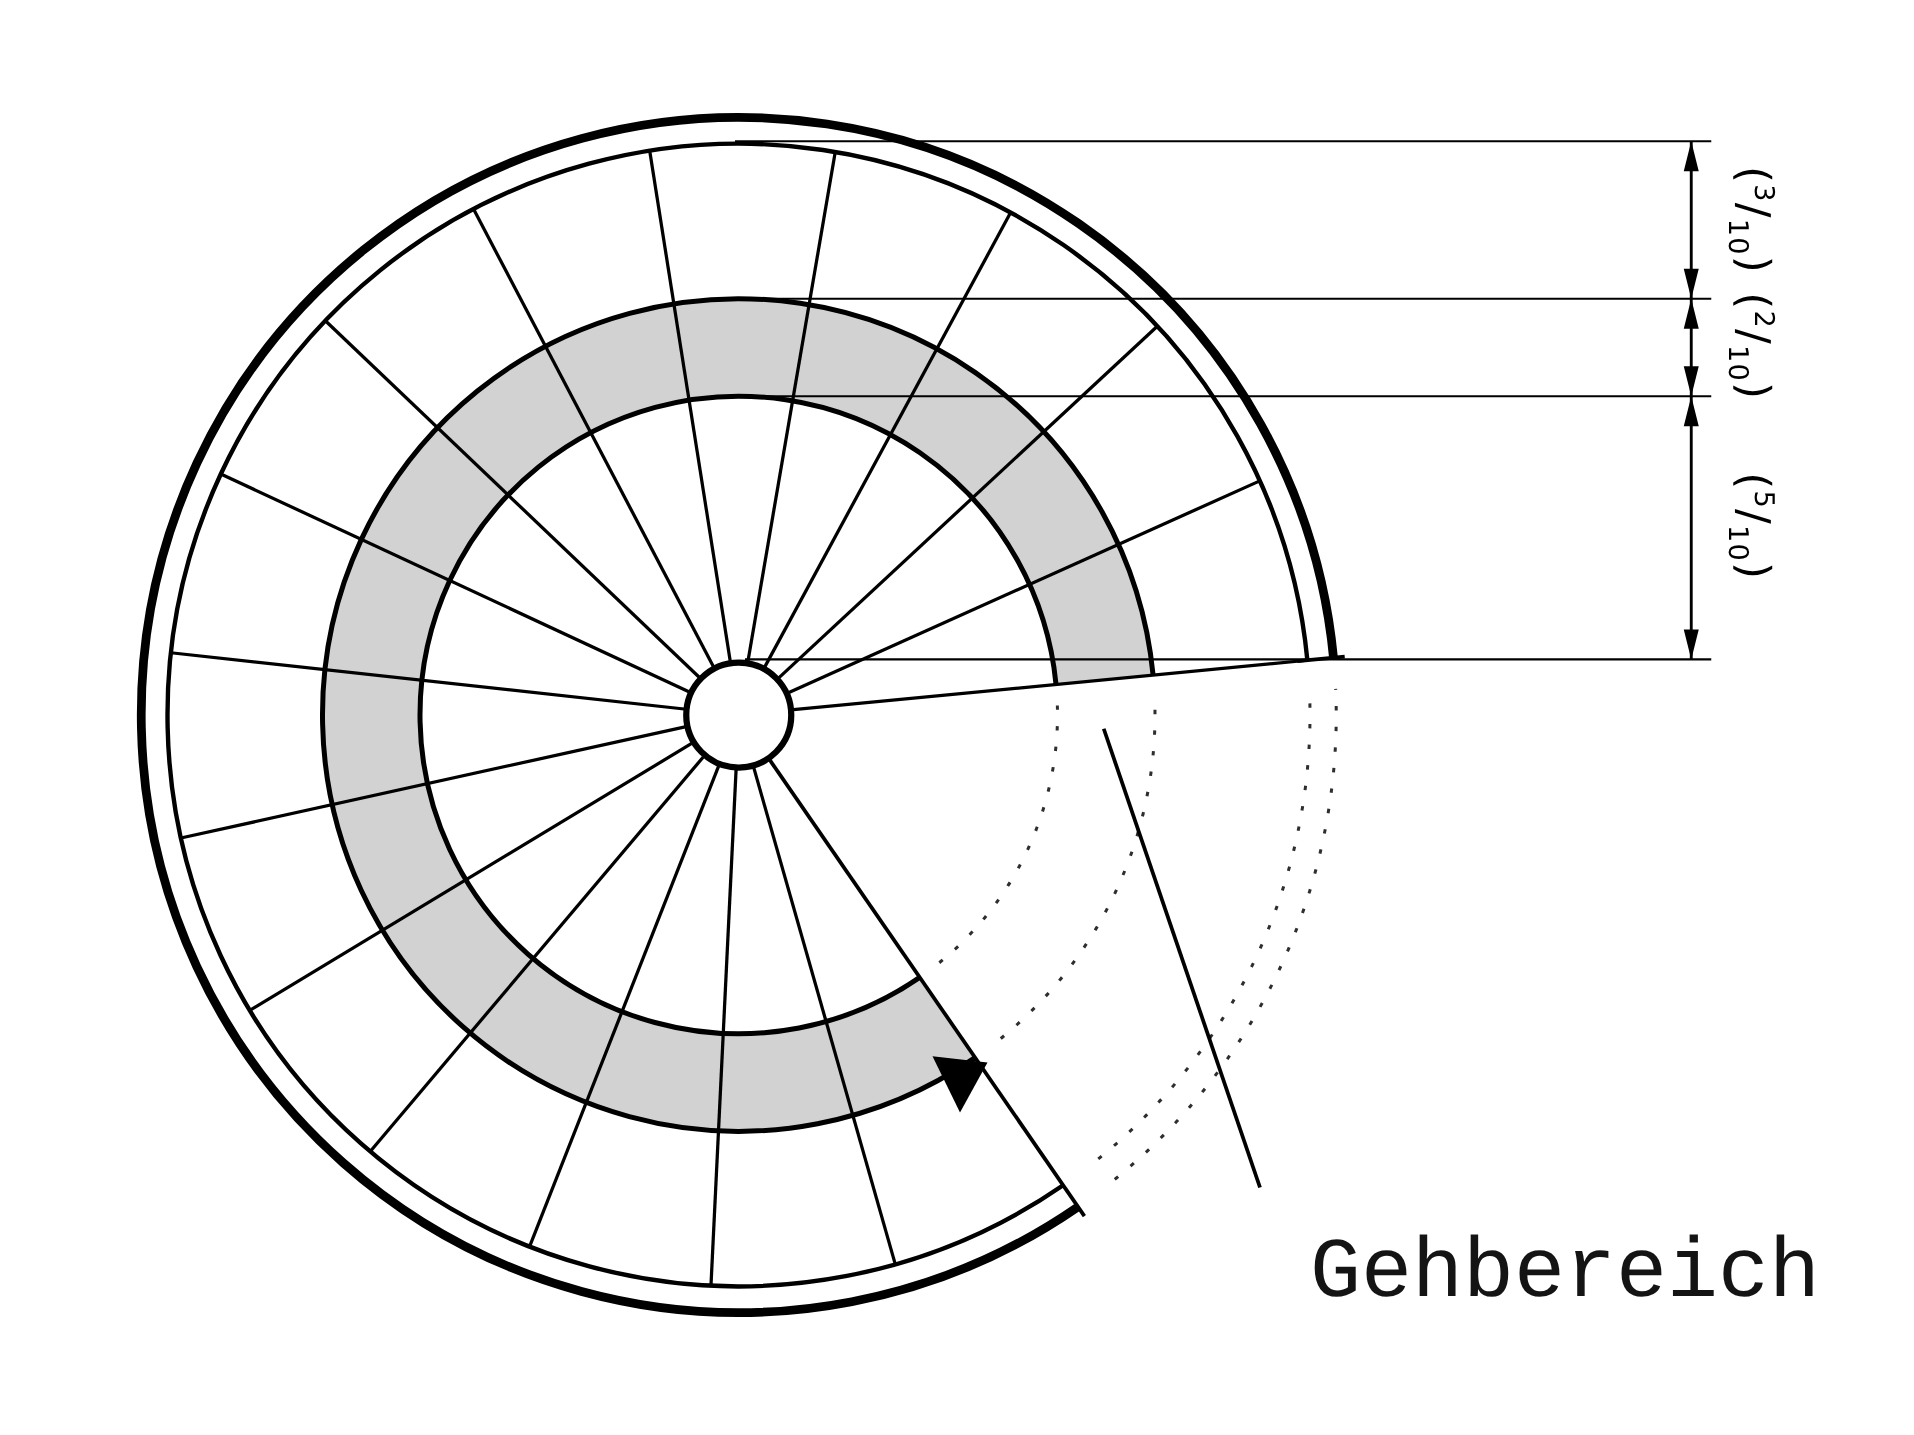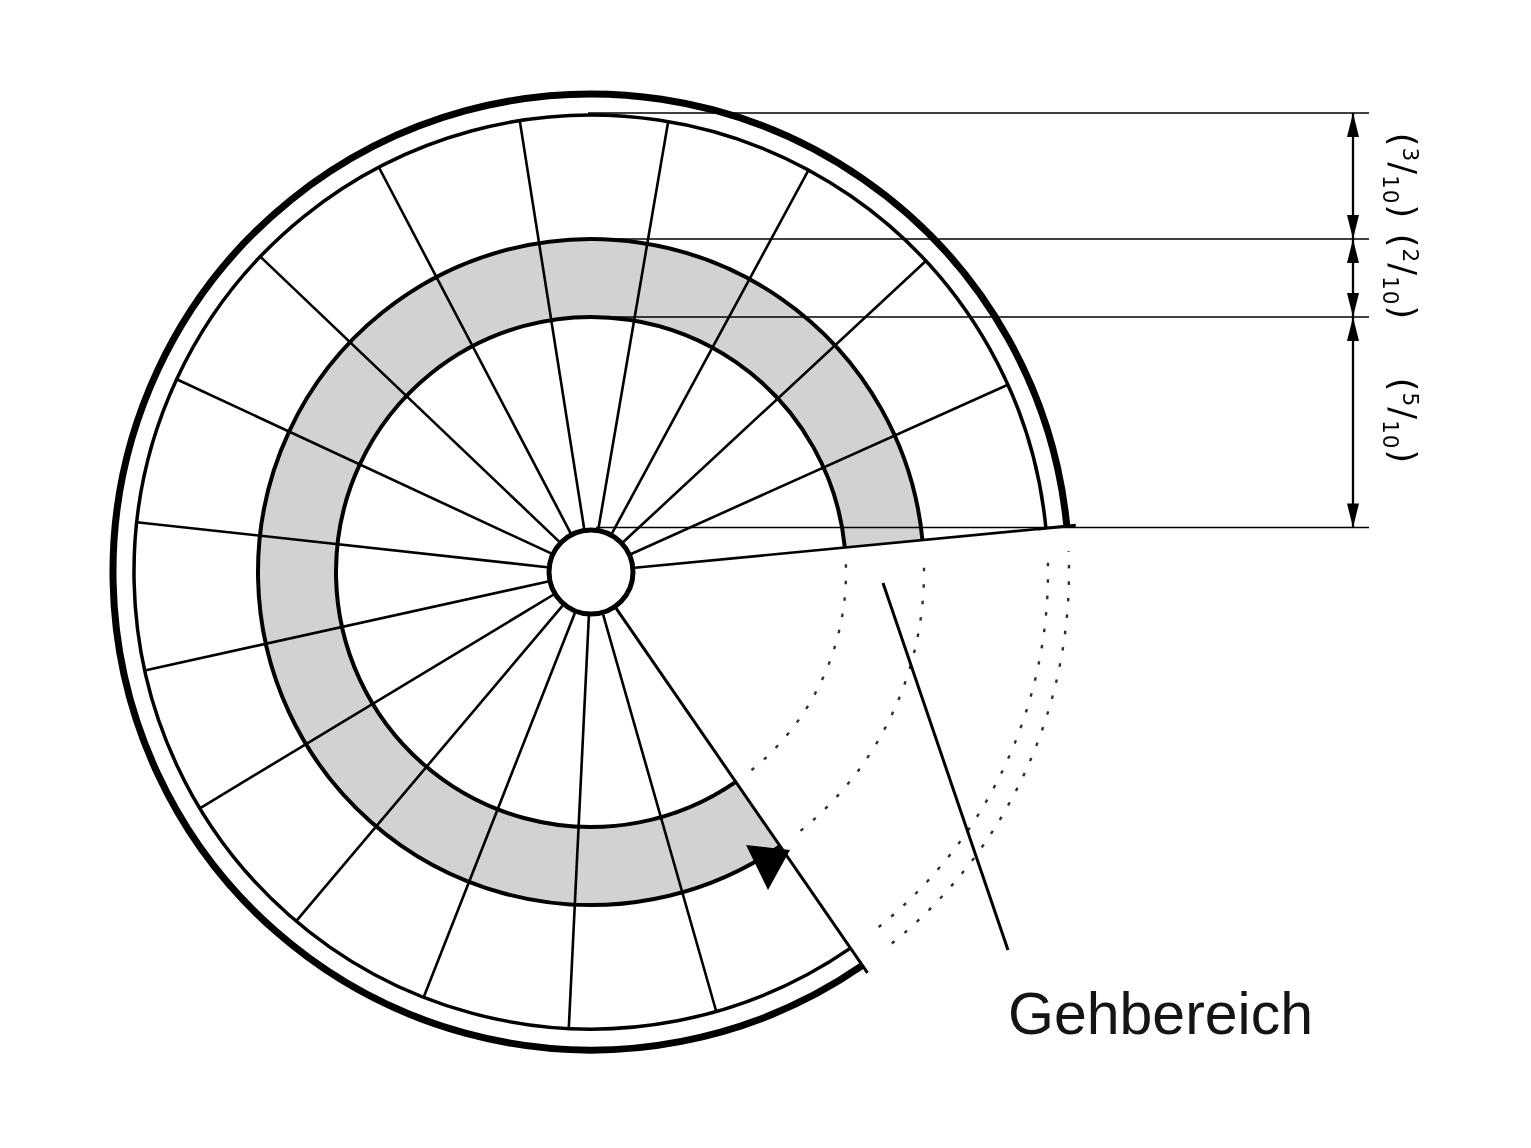--- a/index.html
+++ b/index.html
@@ -18,25 +18,25 @@
     font-size:35px;
     color:#000000;
     white-space:nowrap;
     letter-spacing:1px;
     line-height:1;
   }
   .dim-label sup{font-size:62%;line-height:0;}
   .dim-label sub{font-size:62%;line-height:0;}
   .main-label{
     position:absolute;
-    left:1008px;top:984px;
-    font-size:59px;
+    left:1048px;top:984px;
+    font-size:68px;
     color:#141414;
     line-height:1.05;
-    font-family:Liberation Sans, sans-serif;
+    font-family:Liberation Mono, monospace;
     white-space:nowrap;
   }
 </style>
 </head>
 <body>
 
 <div class="stage">
 
   <svg id="diagram" width="1531" height="1148" viewBox="0 0 1531 1148">
       <path d="M 922.4669340562705 540.0833644107654 A 333 333 0 1 0 780.0919671026828 846.1044107219691 L 735.800154988541 781.8997739762826 A 255 255 0 1 1 844.8260305836307 547.5593331073429 Z" fill="#d2d2d2" stroke="none"></path>

